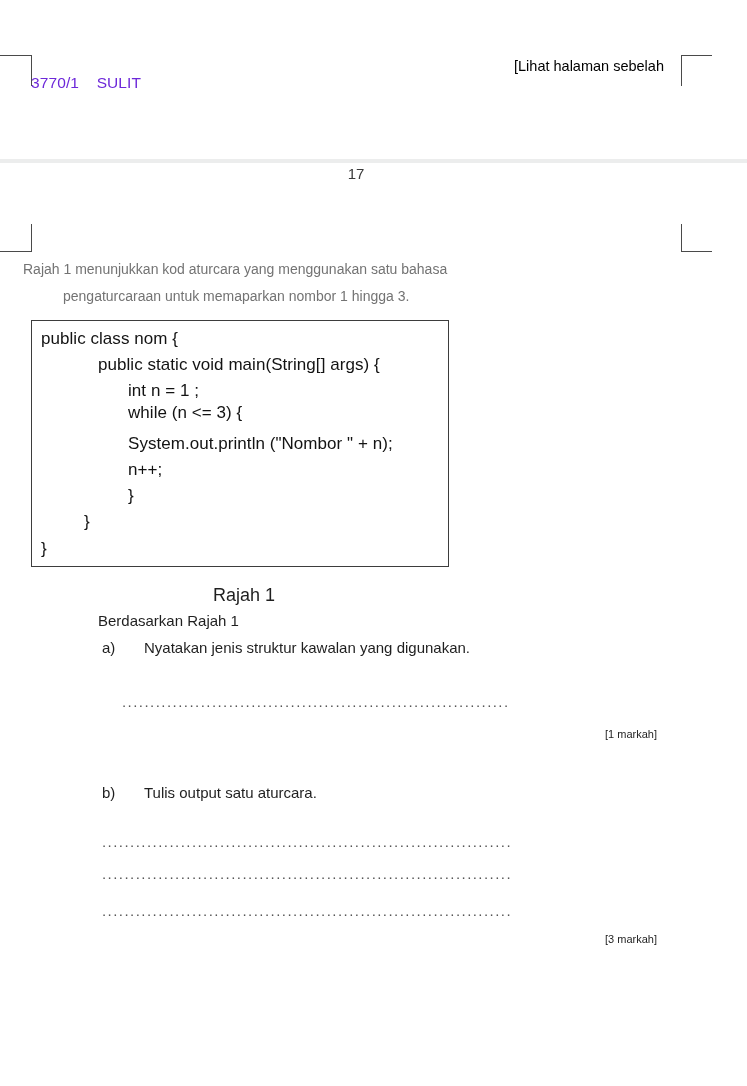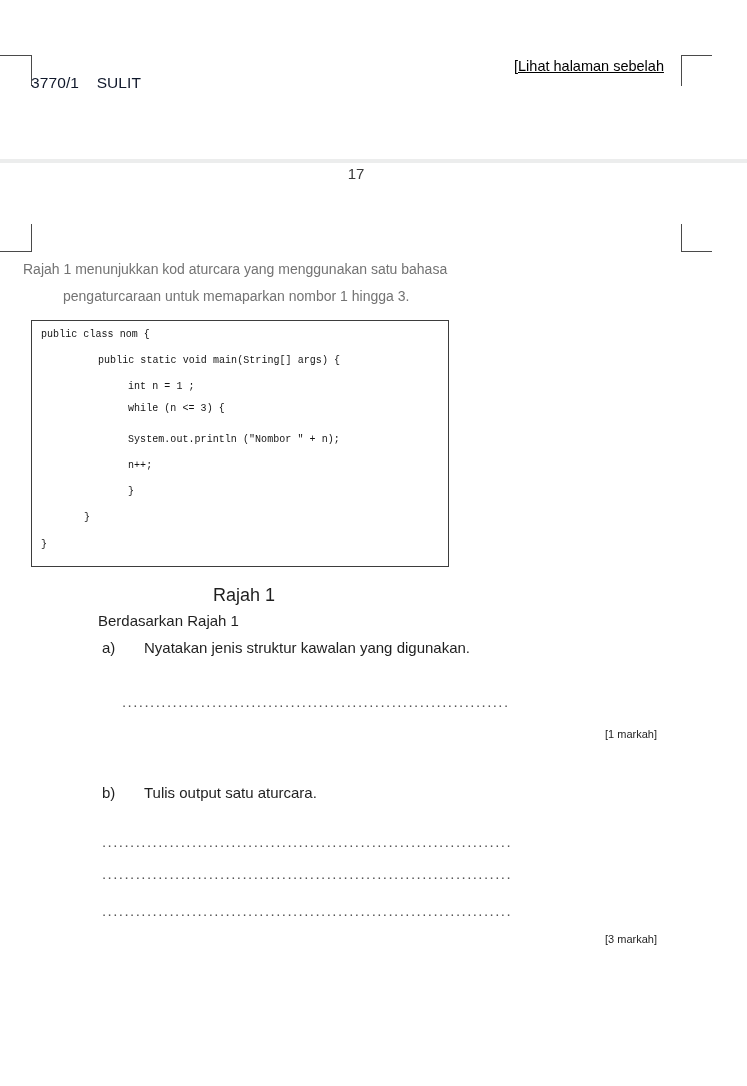--- a/index.html
+++ b/index.html
@@ -23,30 +23,29 @@
     width: 747px;
     height: 160px;
   }
   .paper-code {
     position: absolute;
     left: 31px;
     top: 74px;
     font-size: 15.5px;
     letter-spacing: 0.1px;
     white-space: pre;
-    color: #0f172a;
+    color: #6d28d9;
   }
   .see-next {
     position: absolute;
     left: 514px;
     top: 58px;
     font-size: 14.5px;
     color: #000;
     white-space: pre;
-    text-decoration: underline;
   }
 
   
   .mark {
     position: absolute;
   }
   .mark .h {
     position: absolute;
     height: 1px;
     background: #4a4a4a;
@@ -117,25 +116,24 @@
     left: 31px;
     top: 320px;
     width: 418px;
     height: 247px;
     border: 1px solid #3d3d3d;
     box-sizing: border-box;
     background: #ffffff;
   }
   .code-line {
     position: absolute;
-    font-size: 10px;
+    font-size: 17px;
     color: #131313;
     white-space: pre;
     letter-spacing: 0.05px;
-    font-family: Liberation Mono, monospace;
   }
 
   
   .figure-caption {
     position: absolute;
     left: 35px;
     top: 585px;
     width: 418px;
     text-align: center;
     font-size: 18px;

